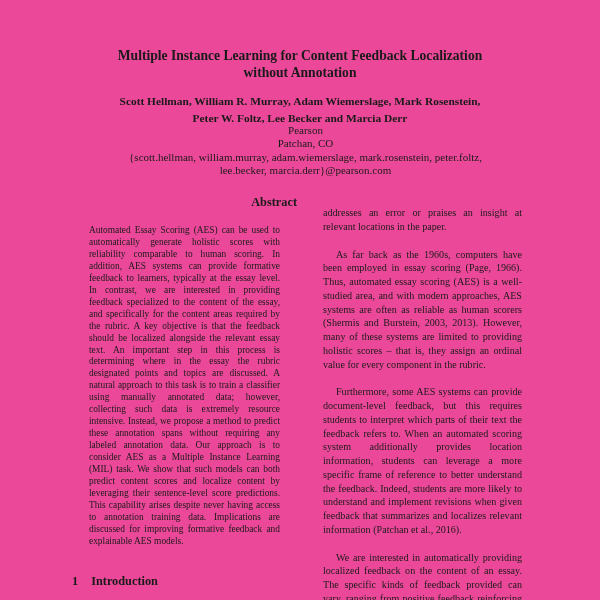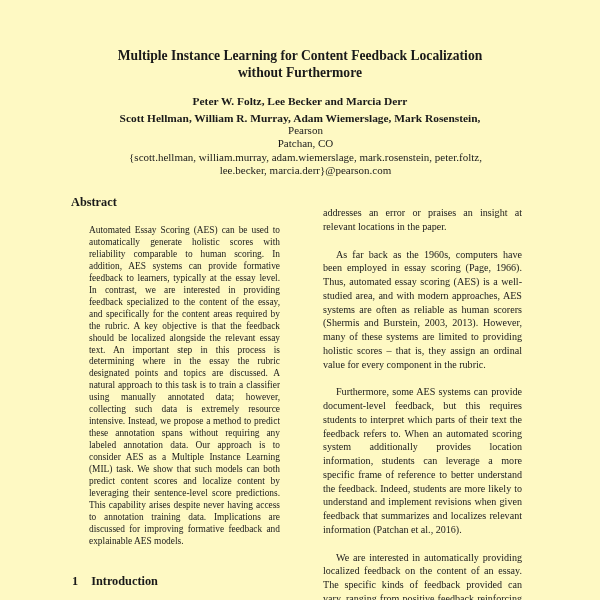--- a/index.html
+++ b/index.html
@@ -1,20 +1,20 @@
 <!DOCTYPE html>
 <html lang="en"><head>
 <meta charset="utf-8">
 <style>
   html, body { margin: 0; padding: 0; }
   .page {
     position: relative;
     width: 600px;
     height: 600px;
-    background: #fef9c3;
+    background: #ec4899;
     overflow: hidden;
     color: #1a1a1a;
     font-family: "Liberation Serif", "DejaVu Serif", serif;
     -webkit-font-smoothing: antialiased;
   }
   .paper-title {
     position: absolute;
     top: 47px; left: 0; right: 0;
     text-align: center;
     font-weight: bold;
@@ -37,21 +37,21 @@
     line-height: 13.4px;
     font-weight: normal;
     padding-left: 11px;
   }
   .col-left {
     position: absolute;
     left: 71px; top: 191px;
     width: 226px;
   }
   .abstract-heading {
-    text-align: left;
+    text-align: right;
     font-weight: bold;
     font-size: 12.3px;
     line-height: 13px;
     padding-top: 5px;
     margin-bottom: 15px;
   }
   .abstract-body {
     margin: 16px 17px 0 18px;
     text-align: justify;
     font-size: 9.4px;
@@ -79,26 +79,26 @@
   .col-right p { margin: 14px; }
   .col-right p.indent { text-indent: 13px; }
 </style>
 </head>
 <body>
 
 <div class="page">
 
   <div class="paper-title">
     <div>Multiple Instance Learning for Content Feedback Localization</div>
-    <div>without Furthermore</div>
+    <div>without Annotation</div>
   </div>
 
   <div class="authors">
+    <div>Scott Hellman, William R. Murray, Adam Wiemerslage, Mark Rosenstein,</div>
     <div>Peter W. Foltz, Lee Becker and Marcia Derr</div>
-    <div>Scott Hellman, William R. Murray, Adam Wiemerslage, Mark Rosenstein,</div>
   </div>
 
   <div class="header-meta">
     <div>Pearson</div>
     <div>Patchan, CO</div>
     <div>{scott.hellman, william.murray, adam.wiemerslage, mark.rosenstein, peter.foltz,</div>
     <div>lee.becker, marcia.derr}@pearson.com</div>
   </div>
 
   <div class="col-left">

